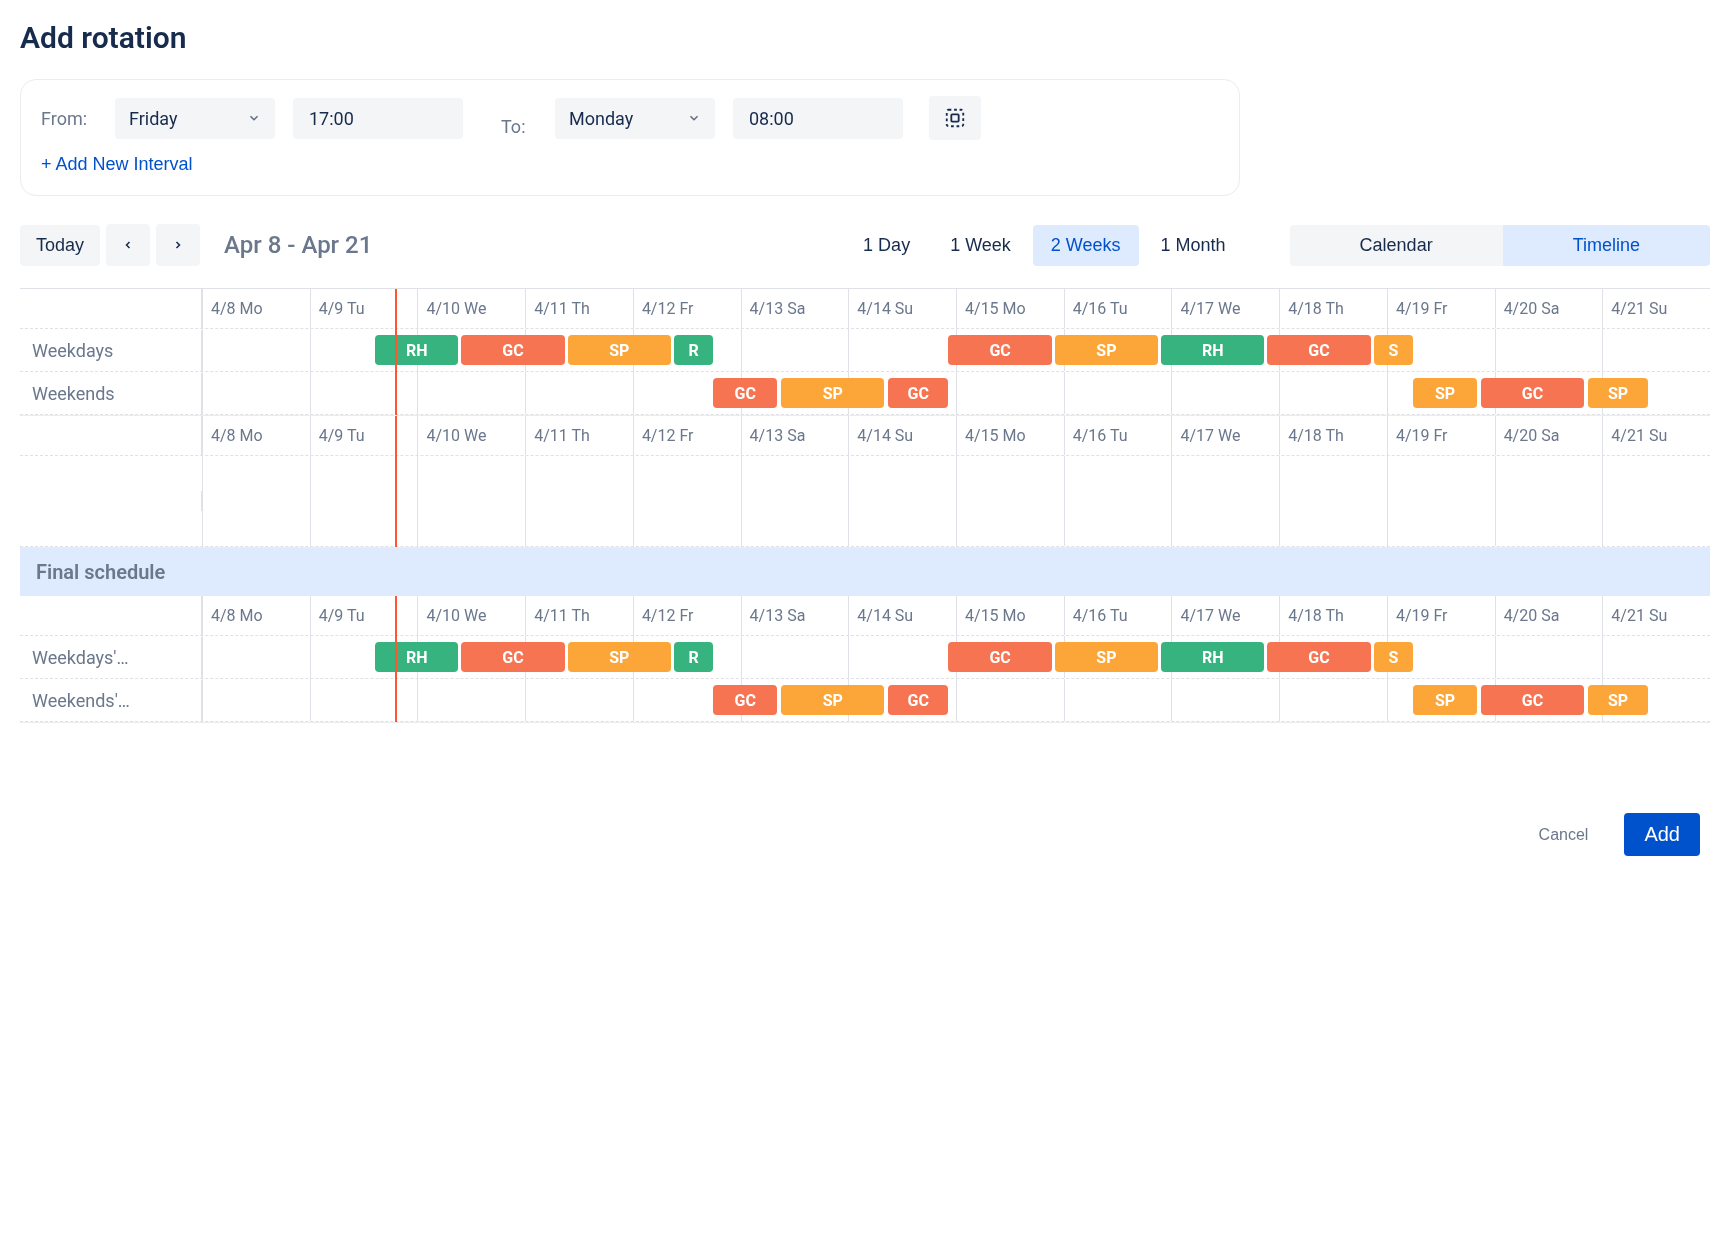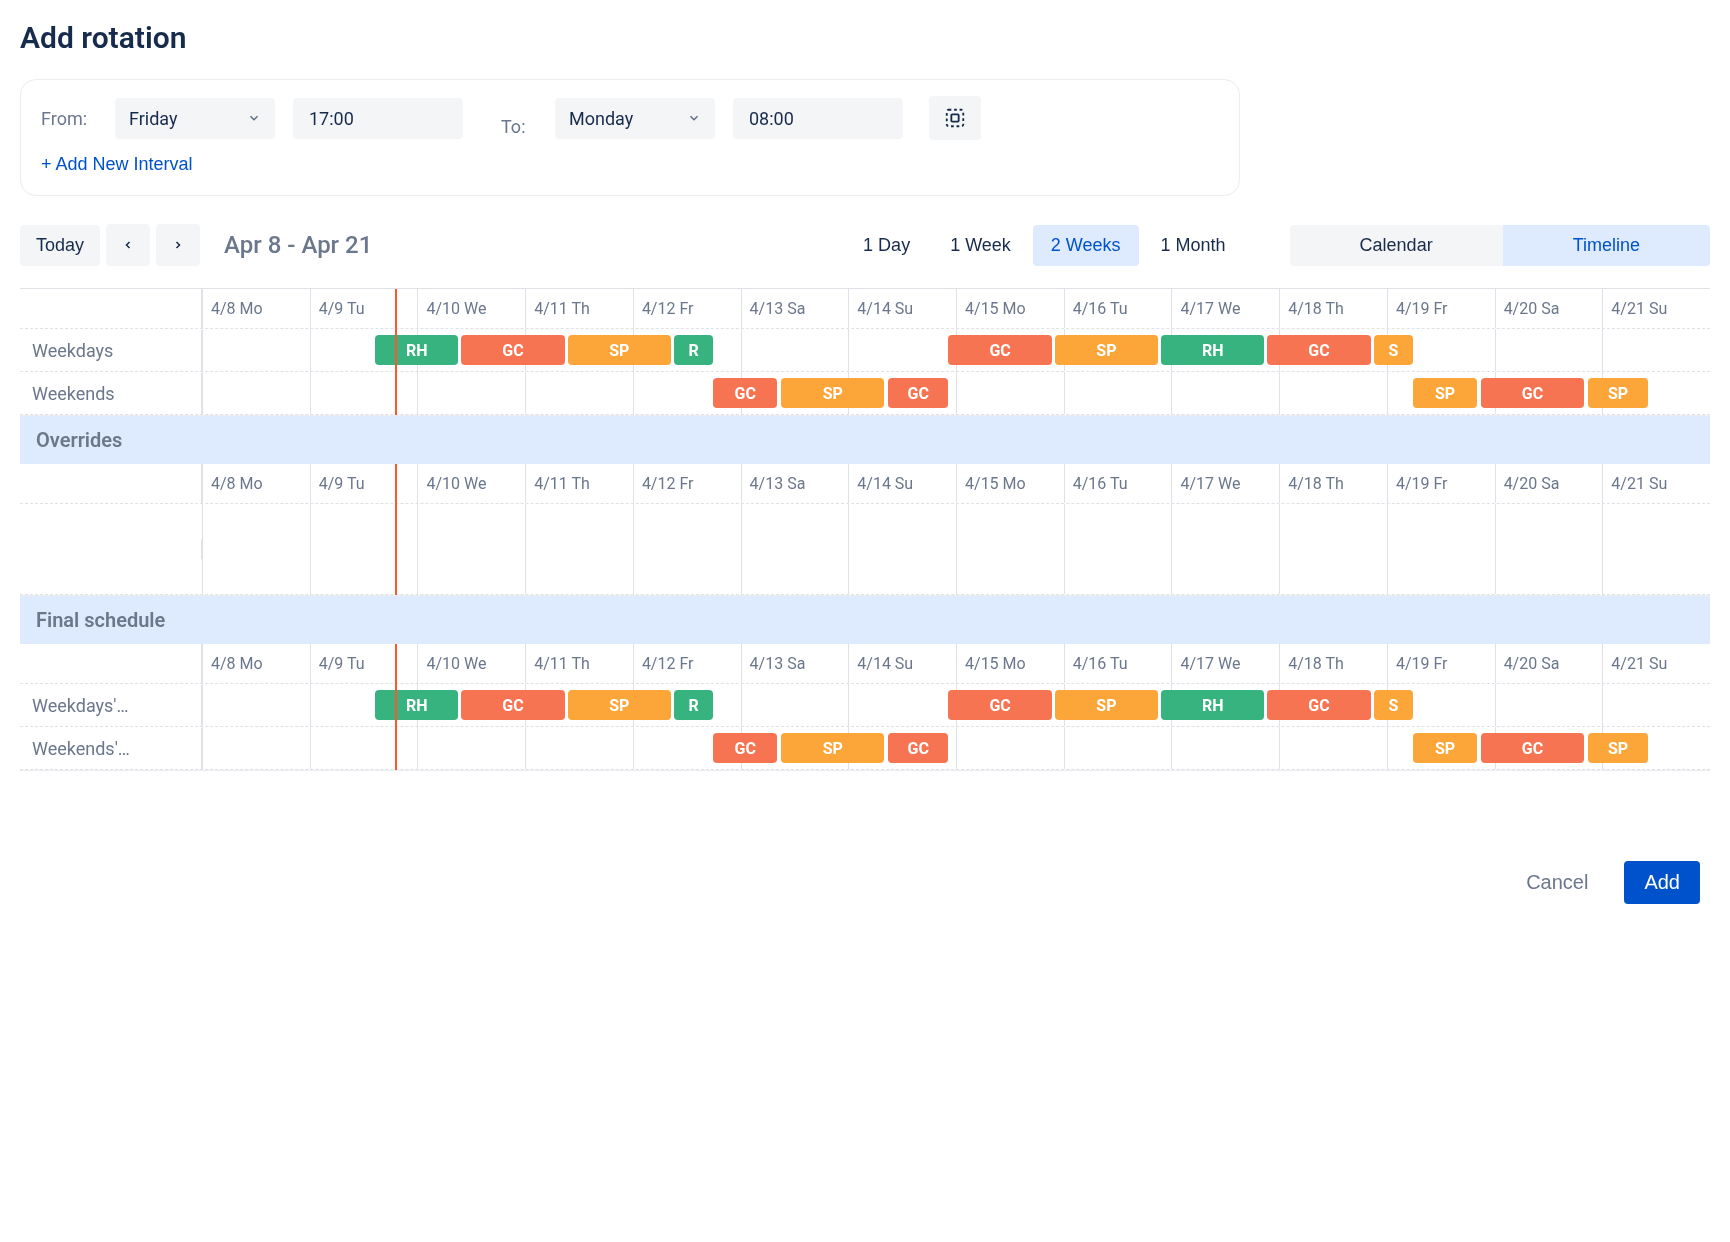--- a/index.html
+++ b/index.html
@@ -211,21 +211,21 @@
     display:flex;
     justify-content:flex-end;
     gap: 20px;
     margin-top: 90px;
     padding-right: 10px;
   }
   .btn-link {
     background:none;
     border:none;
     color:#6b778c;
-    font-size:20px;
+    font-size:16px;
     padding: 10px 16px;
     cursor:pointer;
     font-weight:500;
   }
   .btn-primary {
     background:#0052cc;
     color:#fff;
     border:none;
     border-radius:4px;
     padding: 10px 20px;
@@ -385,21 +385,20 @@
           <div class="bar bg-orange" style="left:45.5%;width:4%;">GC</div>
           <div class="bar bg-amber" style="left:80.3%;width:4.25%;">SP</div>
           <div class="bar bg-orange" style="left:84.8%;width:6.85%;">GC</div>
           <div class="bar bg-amber" style="left:91.9%;width:4%;">SP</div>
       </div>
     </div>
       <div style="position:absolute;left:182px;right:0;top:0;bottom:0;pointer-events:none;">
     <div class="now-line" style="left:12.8%;"></div>
   </div>
     </div>
-    <div class="section-header">Overrides</div>
     <div class="grid" style="position:relative;">
       <div class="date-row">
     <div class="label-col"></div>
     <div class="cells">
           <div class="cell">4/8 Mo</div>
           <div class="cell">4/9 Tu</div>
           <div class="cell">4/10 We</div>
           <div class="cell">4/11 Th</div>
           <div class="cell">4/12 Fr</div>
           <div class="cell">4/13 Sa</div>

